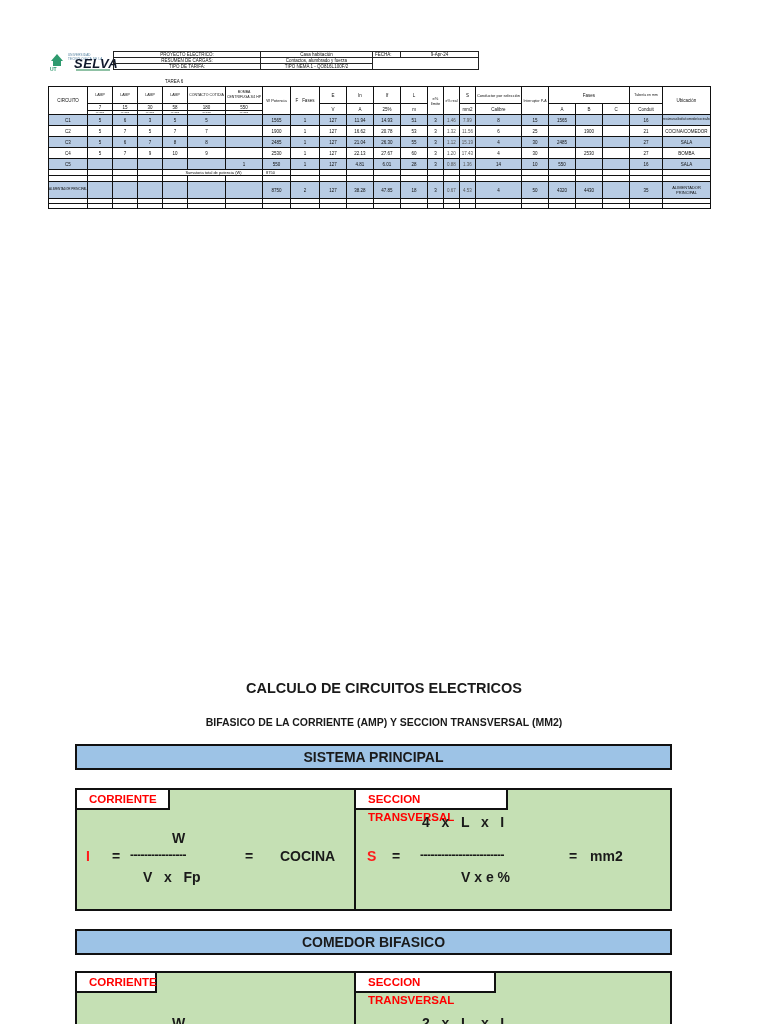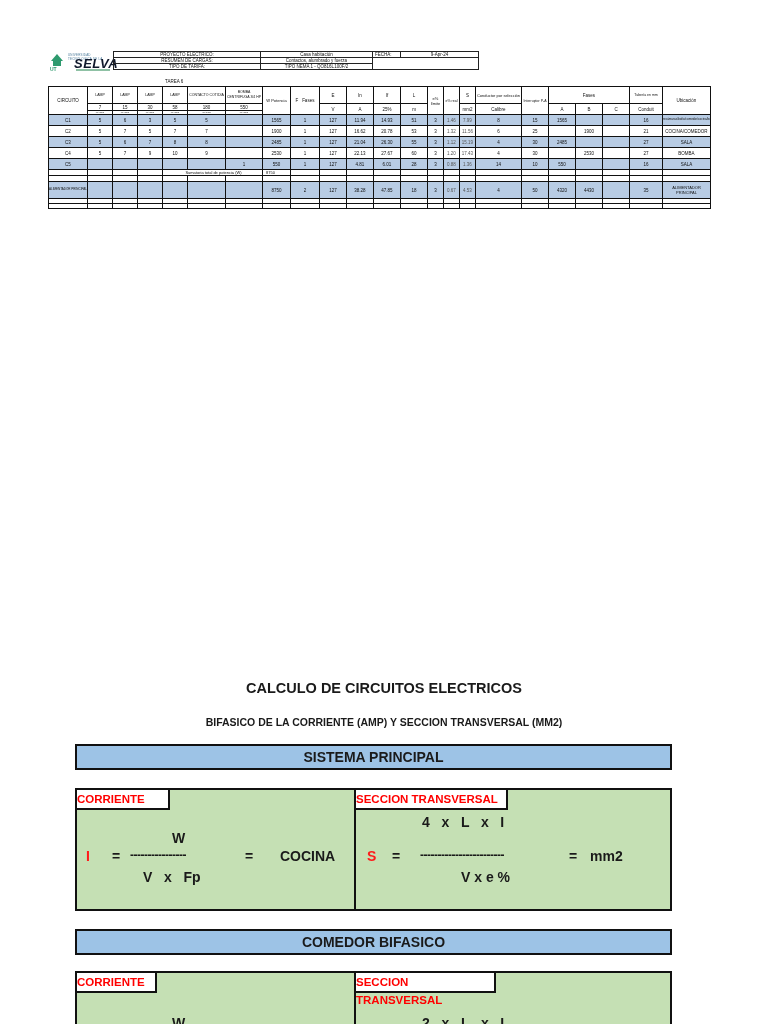--- a/index.html
+++ b/index.html
@@ -36,21 +36,21 @@
   table.main td.sum { text-align: left; padding-left: 2px; font-size: 4px; border-bottom: none; }
   table.main td.sumv { font-size: 4px; text-align: left; padding-left: 3px; }
   table.main td.tiny { font-size: 3.5px; }
   table.main td.gray { color: #555; }
 
   
   .title1 { position: absolute; left: 0; width: 768px; top: 680px; text-align: center; font-size: 14.5px; font-weight: bold; color: #1a1a1a; }
   .title2 { position: absolute; left: 0; width: 768px; top: 716px; text-align: center; font-size: 10.5px; font-weight: bold; color: #1a1a1a; }
   .sysbar { position: absolute; left: 75px; width: 597px; height: 26px; background: #9dc3e6; border: 2px solid #111; text-align: center; font-size: 14px; font-weight: bold; line-height: 22px; color: #1a1a1a; }
   .panel { position: absolute; height: 123px; background: #c5e0b4; border: 2px solid #111; }
-  .tag { position: absolute; left: 0; top: 0; height: 20px; background: #ffffff; border-right: 2px solid #111; border-bottom: 2px solid #111; color: #ff0000; font-weight: bold; font-size: 11.5px; line-height: 18px; padding-left: 0; }
+  .tag { position: absolute; left: 0; top: 0; height: 20px; background: #ffffff; border-right: 2px solid #111; border-bottom: 2px solid #111; color: #ff0000; font-weight: bold; font-size: 11.5px; line-height: 18px; padding-left: 12px; }
   .f { position: absolute; font-weight: bold; font-size: 14px; color: #1a1a1a; }
   .red { color: #ff1a1a; }
   .dash { position: absolute; font-weight: bold; font-size: 12px; letter-spacing: -0.5px; color: #1a1a1a; }
 </style>
 </head>
 <body>
 
 <div class="logo">
   <div class="mark">
     <div class="tri"></div>

